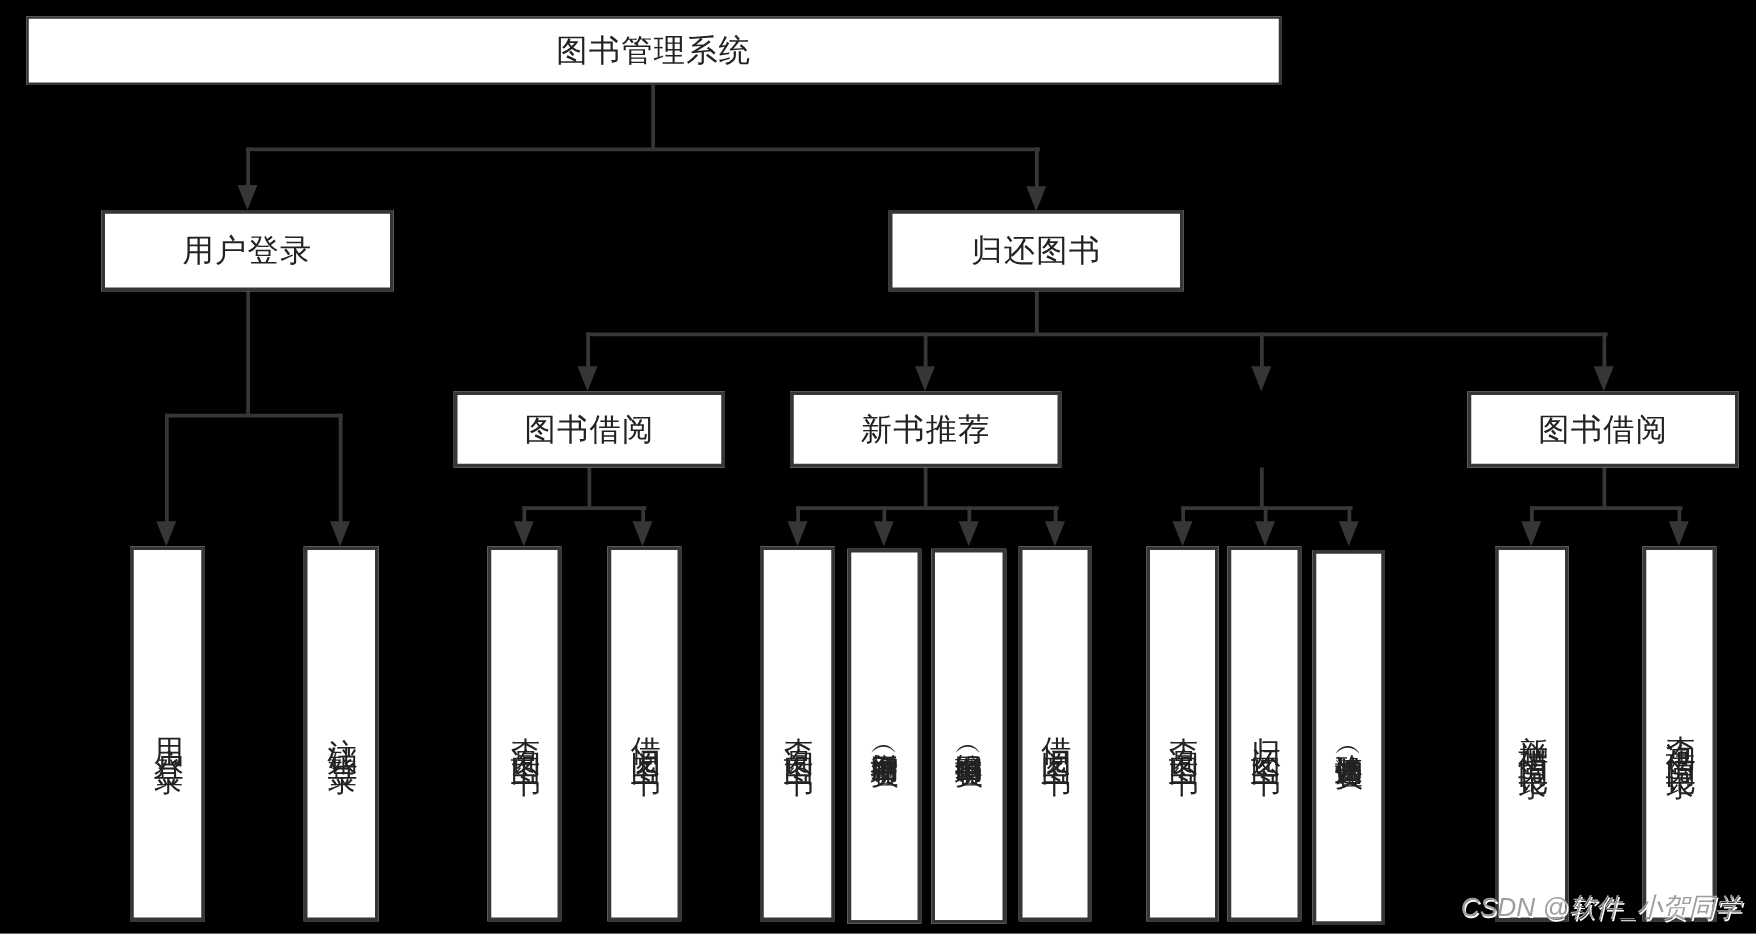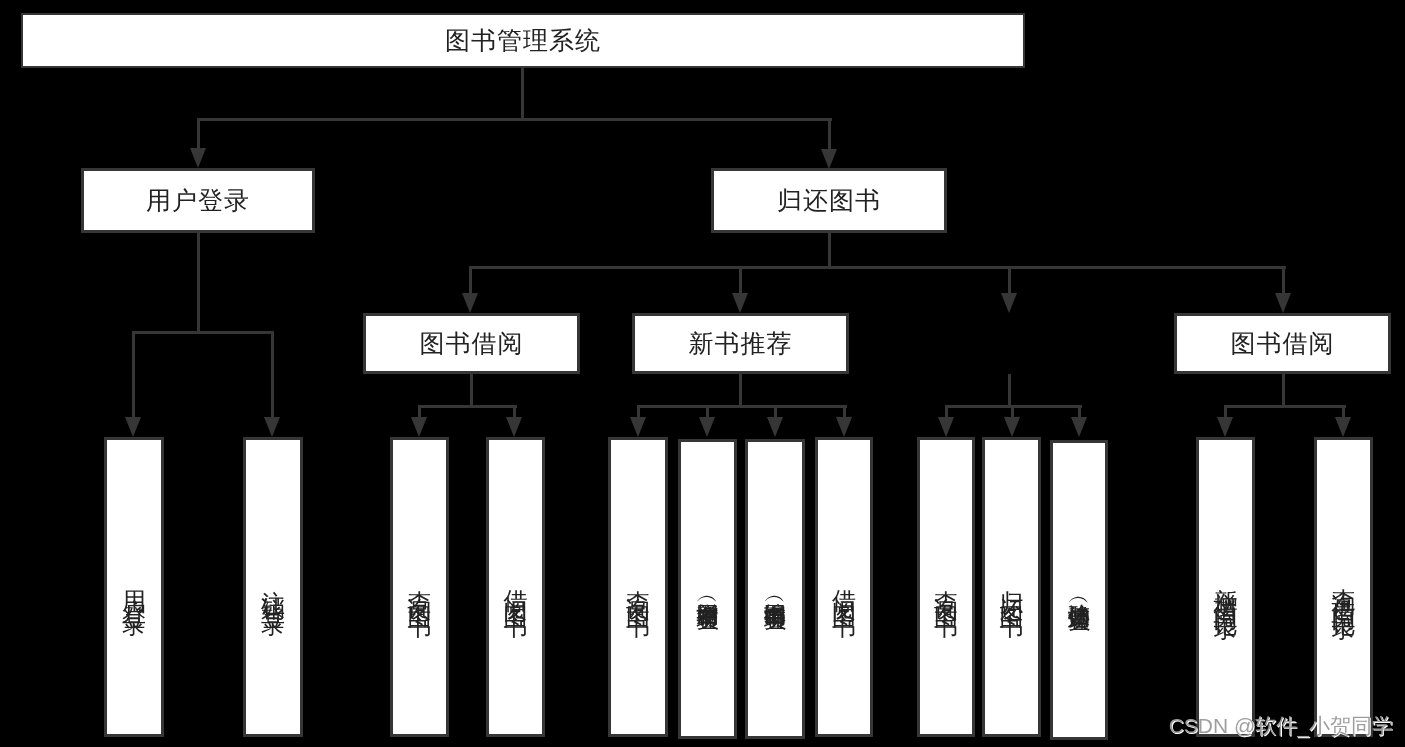--- a/index.html
+++ b/index.html
@@ -65,20 +65,21 @@
   .leaf .v-label.tight { font-size: 22px; letter-spacing: 1px; }
   .watermark {
     position: absolute;
     right: 12px;
     top: 712px;
     font-size: 21px;
     color: #9e9e9e;
     z-index: 5;
     white-space: nowrap;
     text-shadow: 1px 1px 0 #ffffff;
+    font-style: italic;
   }
 </style>
 </head>
 <body>
 
 <div class="canvas">
 
   <div class="vline" style="left:521px;top:68px;height:52px;"></div>
   <div class="hline" style="left:197px;top:118px;width:635px;"></div>
   <div class="vline" style="left:197px;top:118px;height:32px;"></div>

